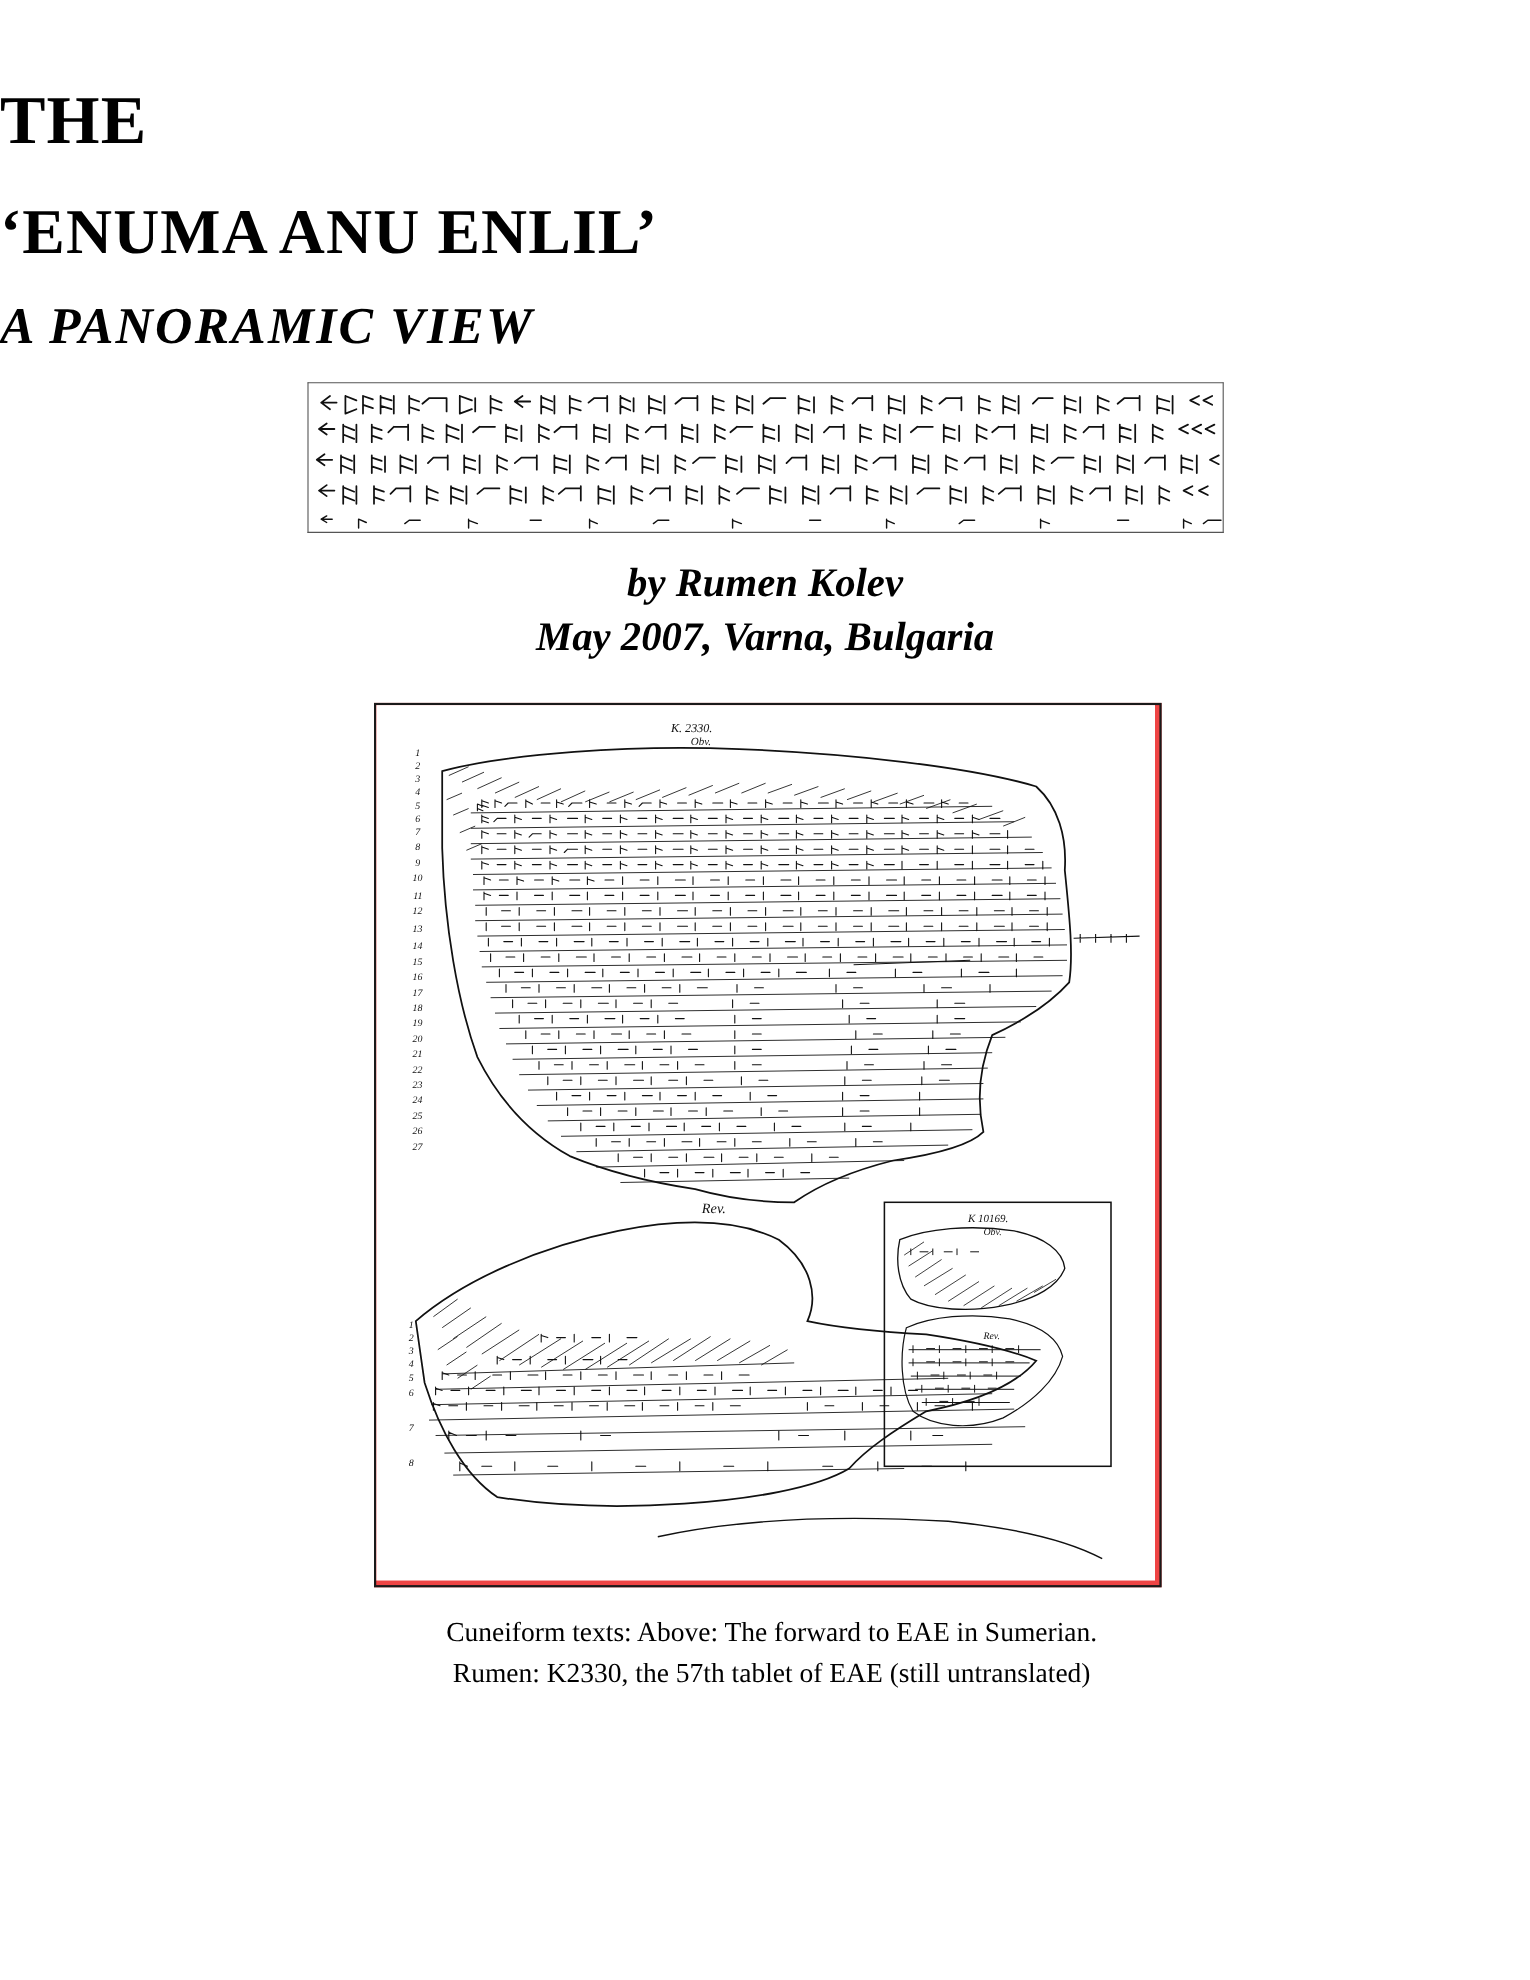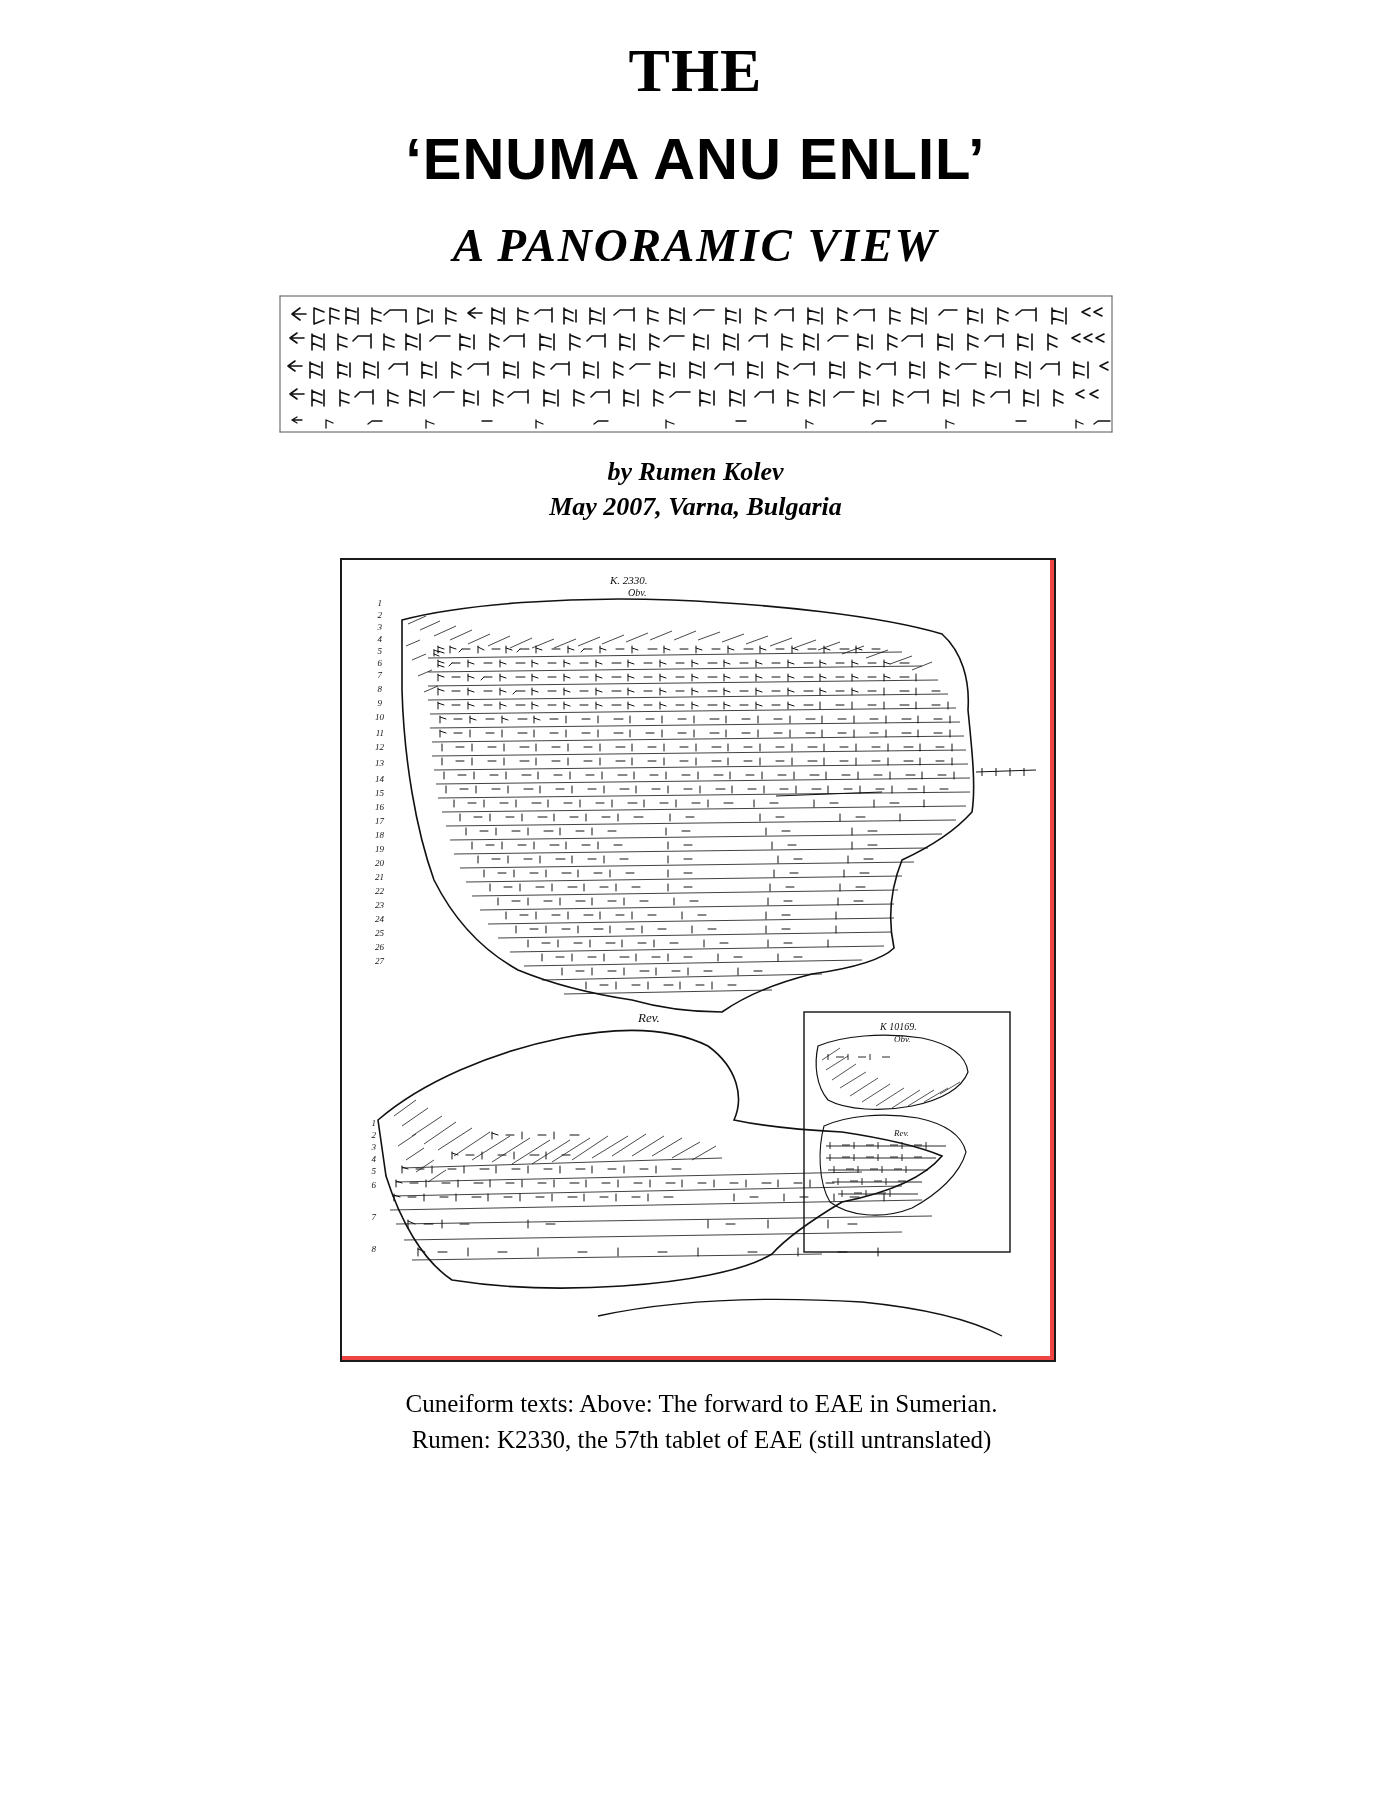--- a/index.html
+++ b/index.html
@@ -16,37 +16,36 @@
     position: relative;
   }
   .page {
     width: 1391px;
     height: 1800px;
     position: relative;
     box-sizing: border-box;
     padding: 0;
   }
   .title-block {
-    text-align: center;
-    padding-top: 38px;
+    padding-top: 78px;
   }
   .title-main {
     font-size: 62px;
     font-weight: bold;
     letter-spacing: 1px;
     line-height: 1.05;
     font-family: "Liberation Serif", serif;
   }
   .title-second {
     font-size: 58px;
     font-weight: bold;
     letter-spacing: 1px;
     line-height: 1.18;
-    margin-top: 22px;
-    font-family: Liberation Sans, sans-serif;
+    margin-top: 34px;
+    font-family: Liberation Serif, serif;
   }
   .title-third {
     font-size: 47px;
     font-weight: bold;
     font-style: italic;
     letter-spacing: 2px;
     margin-top: 24px;
     font-family: "Liberation Serif", serif;
   }
 
@@ -56,21 +55,21 @@
     height: 150px;
     margin: 18px auto 0 auto;
     position: relative;
     overflow: hidden;
     background: #ffffff;
   }
   .cuneiform-banner svg { display: block; }
 
   .byline {
     text-align: center;
-    font-size: 26px;
+    font-size: 37px;
     font-weight: bold;
     font-style: italic;
     margin-top: 14px;
     line-height: 1.35;
     font-family: "Liberation Serif", serif;
   }
   .byline .line2 { display: block; }
 
   
   .figure-wrap {

